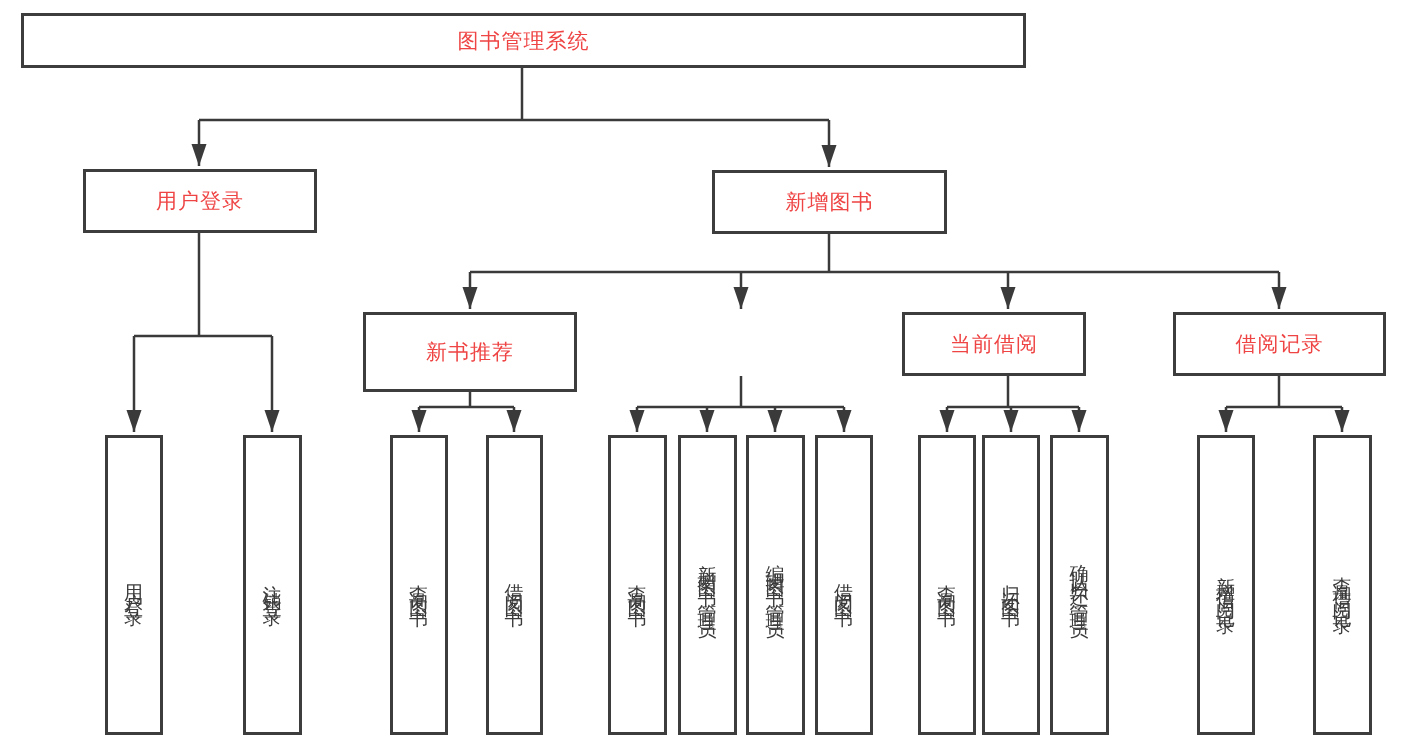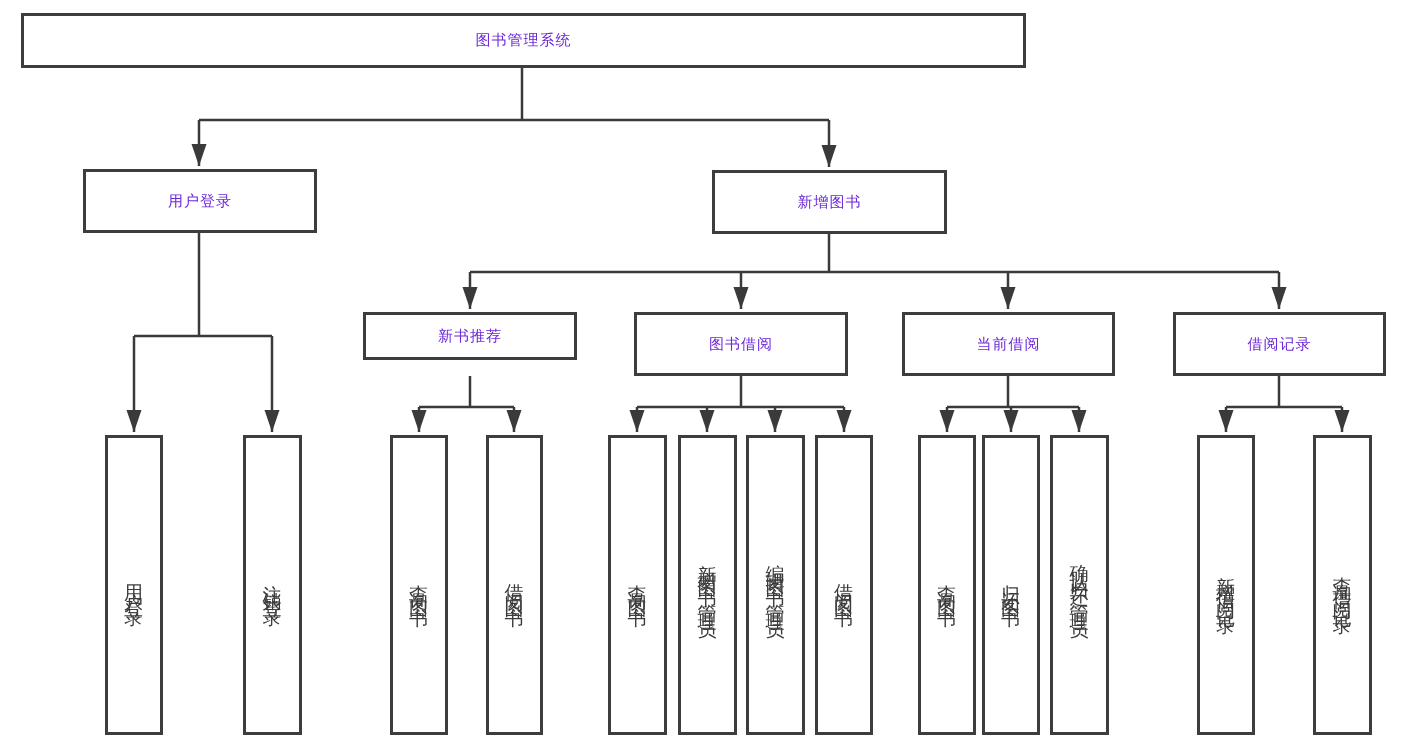--- a/index.html
+++ b/index.html
@@ -10,24 +10,24 @@
 
   .hbox,.vbox{
     position:absolute;
     box-sizing:border-box;
     border:3px solid #3d3d3d;
     background:#ffffff;
     display:flex;align-items:center;justify-content:center;
     color:#3b3b3b;
   }
   .hbox span{
-    font-size:15px;
+    font-size:21px;
     letter-spacing:1px;
     white-space:nowrap;
-    color:#6d28d9;
+    color:#ef4444;
   }
   .vbox .vtext{
     writing-mode:vertical-rl;
     text-orientation:mixed;
     font-size:19px;
     letter-spacing:8px;
     line-height:1;
     color:#3b3b3b;
   }
   .watermark{
@@ -110,27 +110,24 @@
     <span>图书管理系统</span>
   </div>
 
   <div class="hbox" style="left:83px;top:169px;width:234px;height:64px">
     <span>用户登录</span>
   </div>
   <div class="hbox" style="left:712px;top:170px;width:235px;height:64px">
     <span>新增图书</span>
   </div>
 
-  <div class="hbox" style="left:363px;top:312px;width:214px;height:48px">
+  <div class="hbox" style="left:363px;top:312px;width:214px;height:80px">
     <span>新书推荐</span>
   </div>
-  <div class="hbox" style="left:634px;top:312px;width:214px;height:64px">
-    <span>图书借阅</span>
-  </div>
-  <div class="hbox" style="left:902px;top:312px;width:213px;height:64px">
+  <div class="hbox" style="left:902px;top:312px;width:184px;height:64px">
     <span>当前借阅</span>
   </div>
   <div class="hbox" style="left:1173px;top:312px;width:213px;height:64px">
     <span>借阅记录</span>
   </div>
 
   <div class="vbox" style="left:105px;top:435px;width:58px;height:300px">
     <span class="vtext">用户登录</span>
   </div>
   <div class="vbox" style="left:243px;top:435px;width:59px;height:300px">

